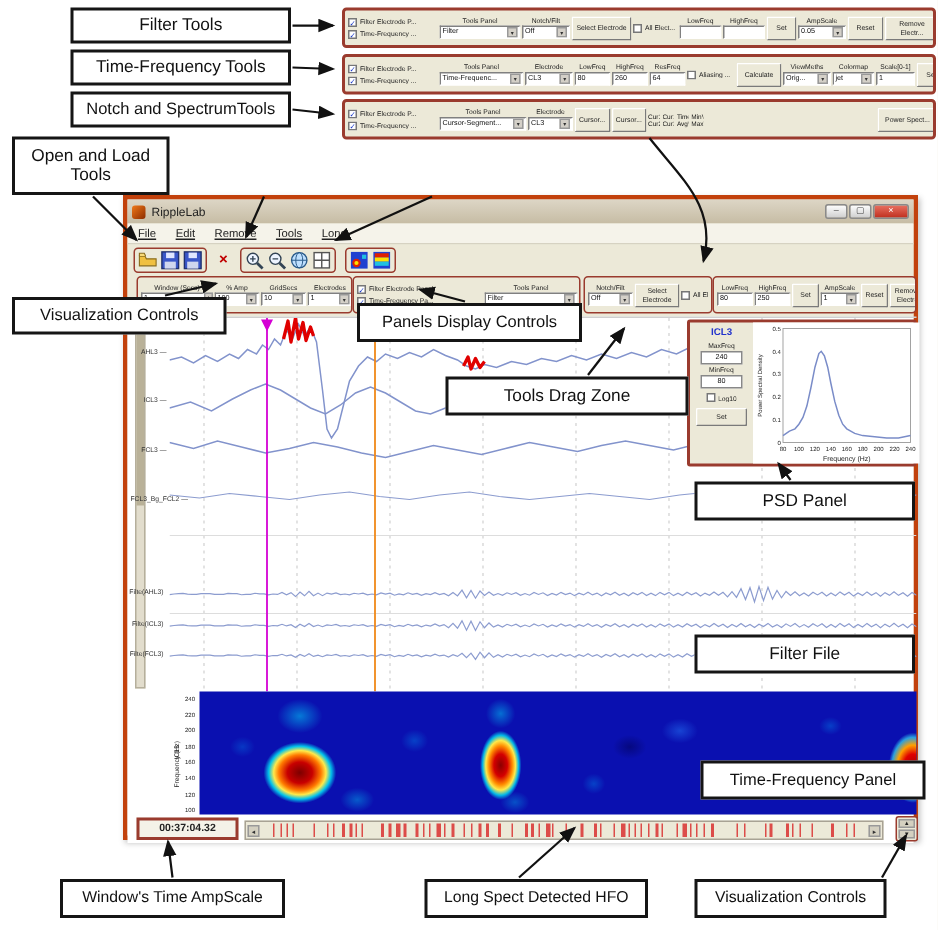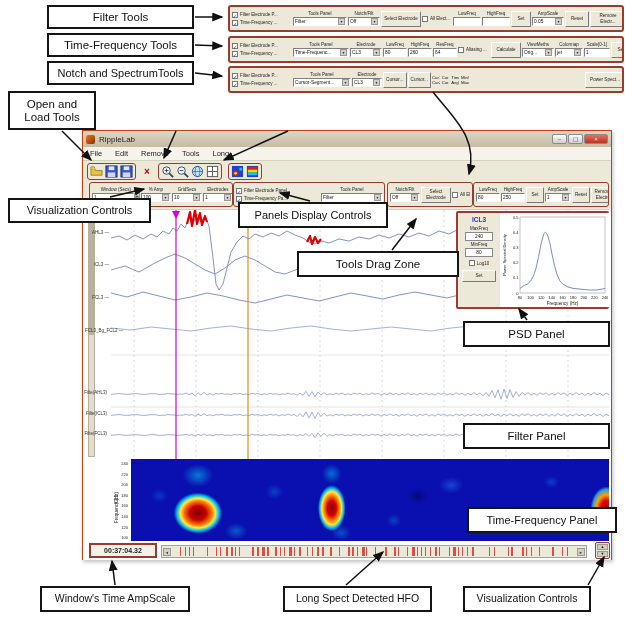--- a/index.html
+++ b/index.html
@@ -6,21 +6,21 @@
   #fig{position:relative;width:625px;height:620px;background:#fff;
        font-family:"Liberation Sans",sans-serif;overflow:hidden;}
 
   
   .callout{position:absolute;background:#fff;border:2px solid #151515;box-sizing:border-box;
            display:flex;align-items:center;justify-content:center;text-align:center;
            font-size:11.5px;color:#111;line-height:1.12;padding:1px 3px;z-index:40;}
   .co-filter-tools{left:47px;top:5px;width:147px;height:24px;}
   .co-tf-tools{left:47px;top:33px;width:147px;height:24px;}
   .co-cursor-tools{left:47px;top:61px;width:147px;height:24px;font-size:11px;}
-  .co-open-load{left:8px;top:91px;width:88px;height:39px;}
+  .co-open-load{left:8px;top:91px;width:105px;height:39px;}
   .co-zoom-grid{left:120px;top:91px;width:112px;height:39px;}
   .co-hfo-analysis{left:237px;top:91px;width:112px;height:39px;}
   .co-viz-left{left:8px;top:198px;width:143px;height:25px;font-size:11px;}
   .co-panels-display{left:238px;top:202px;width:150px;height:26px;font-size:11px;}
   .co-cursor-drag{left:297px;top:251px;width:162px;height:26px;}
   .co-psd{left:463px;top:321px;width:147px;height:26px;}
   .co-filter{left:463px;top:423px;width:147px;height:26px;}
   .co-tf-panel{left:467px;top:507px;width:150px;height:26px;font-size:11px;}
   .co-window-time{left:40px;top:586px;width:150px;height:26px;font-size:10.5px;}
   .co-long-term{left:283px;top:586px;width:149px;height:26px;font-size:10.5px;}
@@ -45,32 +45,32 @@
   .ckrow{display:flex;align-items:center;gap:2px;overflow:hidden;margin:1px 0;}
   .ckbox{width:6px;height:6px;background:#fff;border:1px solid #777;flex:none;font-size:5px;
          line-height:6px;text-align:center;color:#1636c8;box-sizing:border-box;}
   .cklab{font-size:4.5px;color:#222;white-space:nowrap;overflow:hidden;}
   .pairs{display:grid;grid-template-columns:repeat(4,1fr);gap:0 2px;align-content:center;height:100%;}
   .pairs .cell{display:flex;gap:2px;align-items:center;overflow:hidden;}
   .pairs .pl{font-size:4.3px;color:#111;white-space:nowrap;}
 
   
   #appwin{position:absolute;left:82px;top:130px;width:530px;height:430px;background:#ece9d8;
-          border:1px solid #c2410c;box-shadow:1px 2px 4px rgba(0,0,0,.25);box-sizing:border-box;z-index:5;}
+          border:3px solid #c2410c;box-shadow:1px 2px 4px rgba(0,0,0,.25);box-sizing:border-box;z-index:5;}
   #titlebar{position:absolute;left:0;top:0;width:100%;height:16px;
             background:linear-gradient(#ddd6c6,#c6bca4);display:flex;align-items:center;padding:0 3px;box-sizing:border-box;}
   #title-icon{width:9px;height:9px;border-radius:2px;background:linear-gradient(135deg,#f07818,#8c2c00);margin-right:4px;flex:none;}
   #title-text{font-size:8px;color:#222;}
   .winbtns{margin-left:auto;display:flex;gap:1px;}
   .wbtn{width:15px;height:10px;border:1px solid #8a8a8a;border-radius:2px;background:linear-gradient(#fdfdfd,#cfcfcf);
         font-size:6px;line-height:8px;text-align:center;color:#444;box-sizing:border-box;}
   .wbtn.close{width:24px;background:linear-gradient(#e87060,#c03020);color:#fff;}
   #menubar{position:absolute;left:0;top:16px;width:100%;height:14px;background:#f5f3ea;
            border-bottom:1px solid #d6d2c2;display:flex;align-items:center;gap:13px;padding:0 7px;box-sizing:border-box;}
-  .menu-item{font-size:7.5px;color:#222;}
+  .menu-item{font-size:7.5px;color:#222;text-decoration:underline;}
   #toolbar{position:absolute;left:0;top:30px;width:100%;height:20px;background:#ece9d8;
            display:flex;align-items:center;padding:0 4px;box-sizing:border-box;}
   .tgroup{display:flex;align-items:center;gap:2px;border:1.5px solid #9a3b2e;border-radius:3px;
           padding:1px 2px;margin-right:6px;}
   .ticon{width:13px;height:13px;display:flex;align-items:center;justify-content:center;background:#ece9d8;}
   .ticon svg{display:block;}
   #tb-x{font-size:10px;color:#c00000;font-weight:bold;margin:0 8px 0 2px;line-height:13px;}
 
   #ctlrow{position:absolute;left:0;top:50px;width:100%;height:28px;background:#ece9d8;}
   .hl-group{position:absolute;top:1px;height:25px;border:1.5px solid #9a3b2e;border-radius:3px;
@@ -726,18 +726,18 @@
     </g>
   </svg>
 <div class="callout co-filter-tools">Filter Tools</div>
     <div class="callout co-tf-tools">Time-Frequency Tools</div>
     <div class="callout co-cursor-tools">Notch and SpectrumTools</div>
     <div class="callout co-open-load">Open and Load Tools</div>
     <div class="callout co-viz-left">Visualization Controls</div>
     <div class="callout co-panels-display">Panels Display Controls</div>
     <div class="callout co-cursor-drag">Tools Drag Zone</div>
     <div class="callout co-psd">PSD Panel</div>
-    <div class="callout co-filter">Filter Panel</div>
+    <div class="callout co-filter">Filter File</div>
     <div class="callout co-tf-panel">Time-Frequency Panel</div>
     <div class="callout co-window-time">Window's Time AmpScale</div>
     <div class="callout co-long-term">Long Spect Detected HFO</div>
     <div class="callout co-viz-right">Visualization Controls</div>
   </div>
 
 </body></html>

